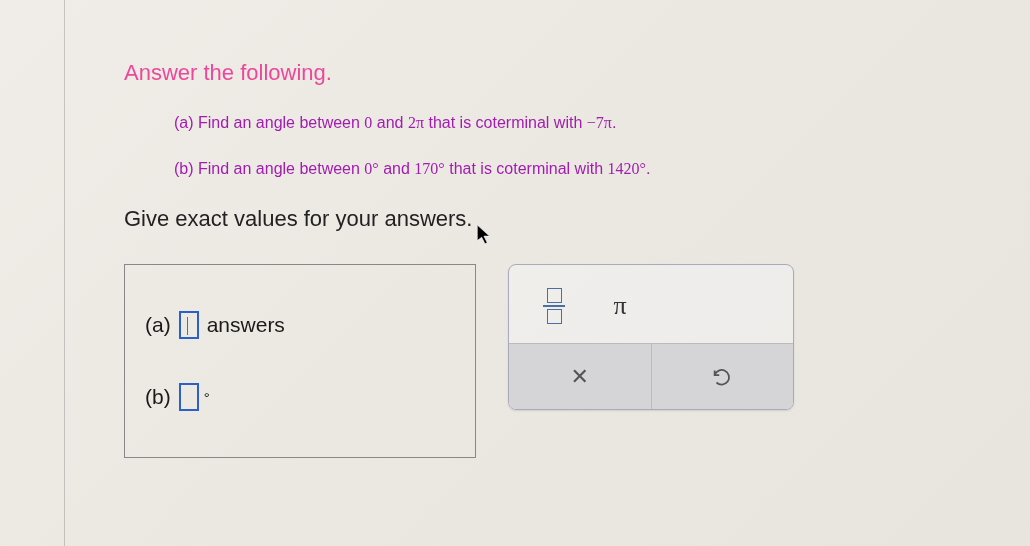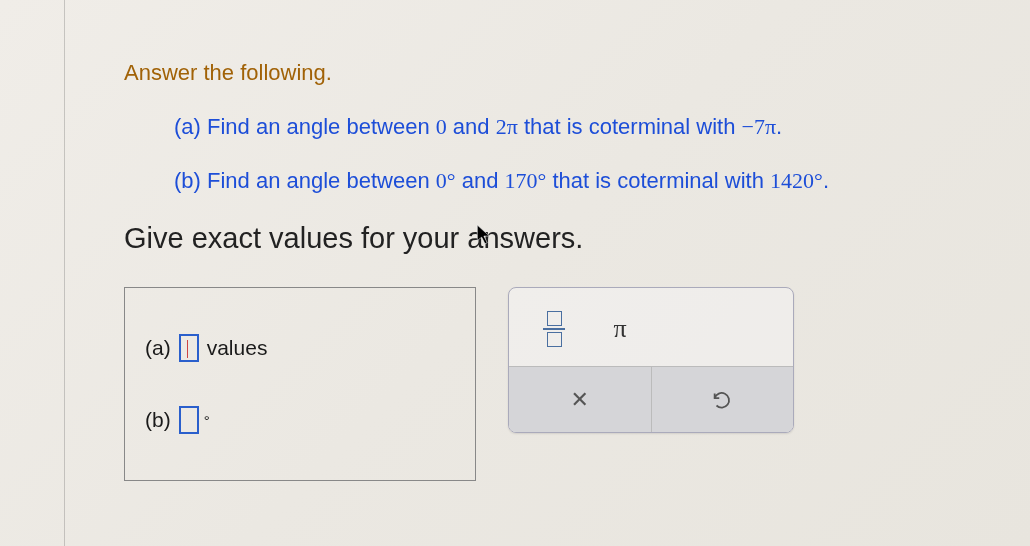--- a/index.html
+++ b/index.html
@@ -18,30 +18,30 @@
       position: absolute;
       left: 64px;
       top: 0;
       width: 1px;
       height: 100%;
       background: rgba(100,100,100,0.3);
     }
     .prompt-line {
       font-size: 22px;
       margin-bottom: 28px;
-      color: #a16207;
+      color: #ec4899;
     }
     .question-line {
-      font-size: 22px;
+      font-size: 16px;
       margin-bottom: 28px;
       padding-left: 50px;
-      color: #1d4ed8;
+      color: #a21caf;
     }
     .instruction-line {
-      font-size: 29px;
+      font-size: 22px;
       margin-bottom: 32px;
       color: #222;
     }
     .panel-row {
       display: flex;
       gap: 32px;
       align-items: flex-start;
     }
     .answer-panel {
       width: 352px;
@@ -176,21 +176,21 @@
   <span>Find an angle between </span><span class="math-val">0°</span><span> and </span><span class="math-val">170°</span><span> that is coterminal with </span><span class="math-val">1420°</span><span>.</span>
 </div>
 
 <div class="instruction-line">Give exact values for your answers.</div>
 
 <div class="panel-row">
   <div class="answer-panel">
     <div class="answer-row">
       <span>(a)</span>
       <span class="input-box input-box-cursor"></span>
-      <span>values</span>
+      <span>answers</span>
     </div>
     <div class="answer-row">
       <span>(b)</span>
       <span class="input-box"></span>
       <span class="deg-sup" style="font-size:15px; margin-left:-3px;">°</span>
     </div>
   </div>
 
   <div class="tool-panel">
     <div class="tool-top">

